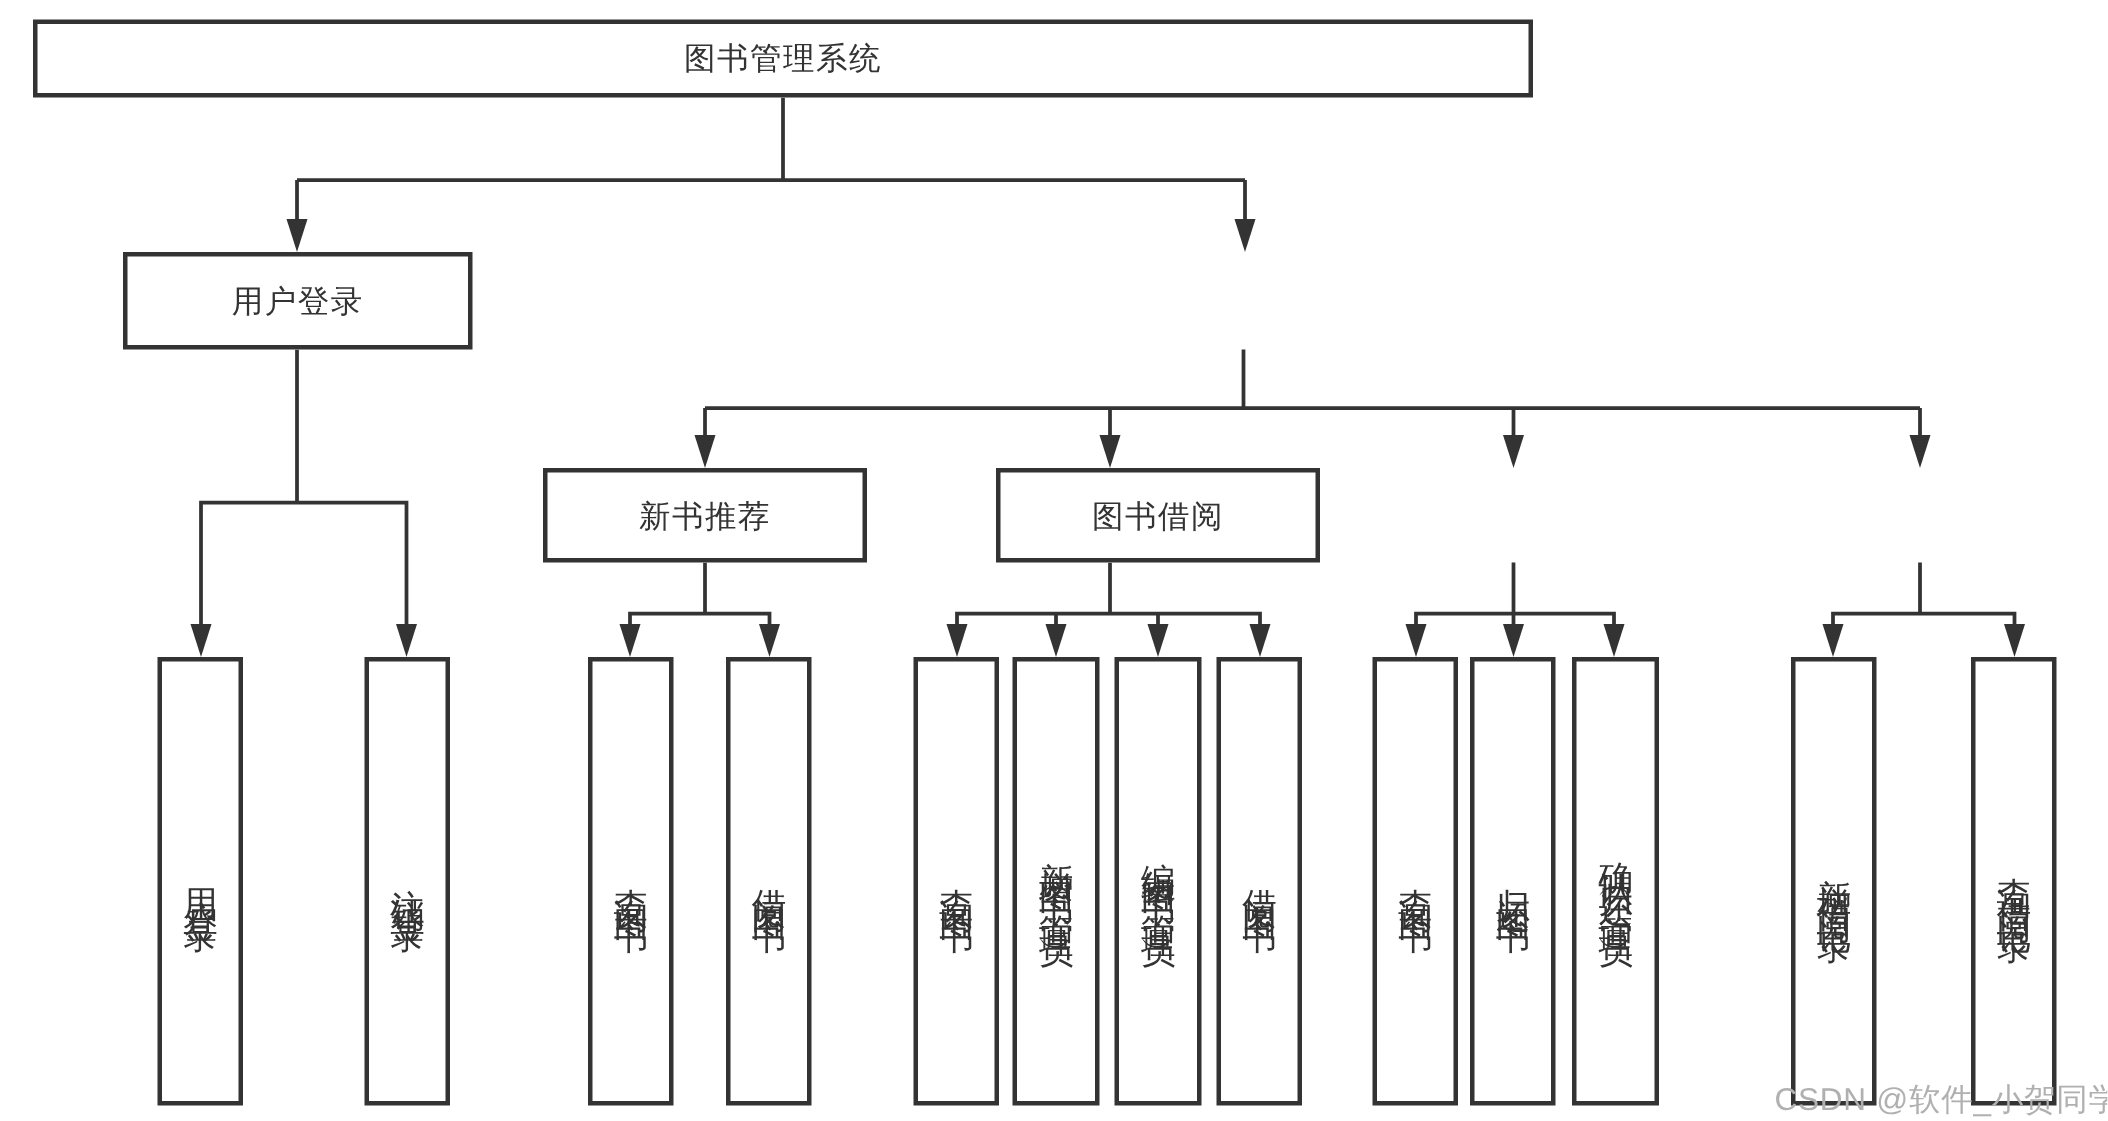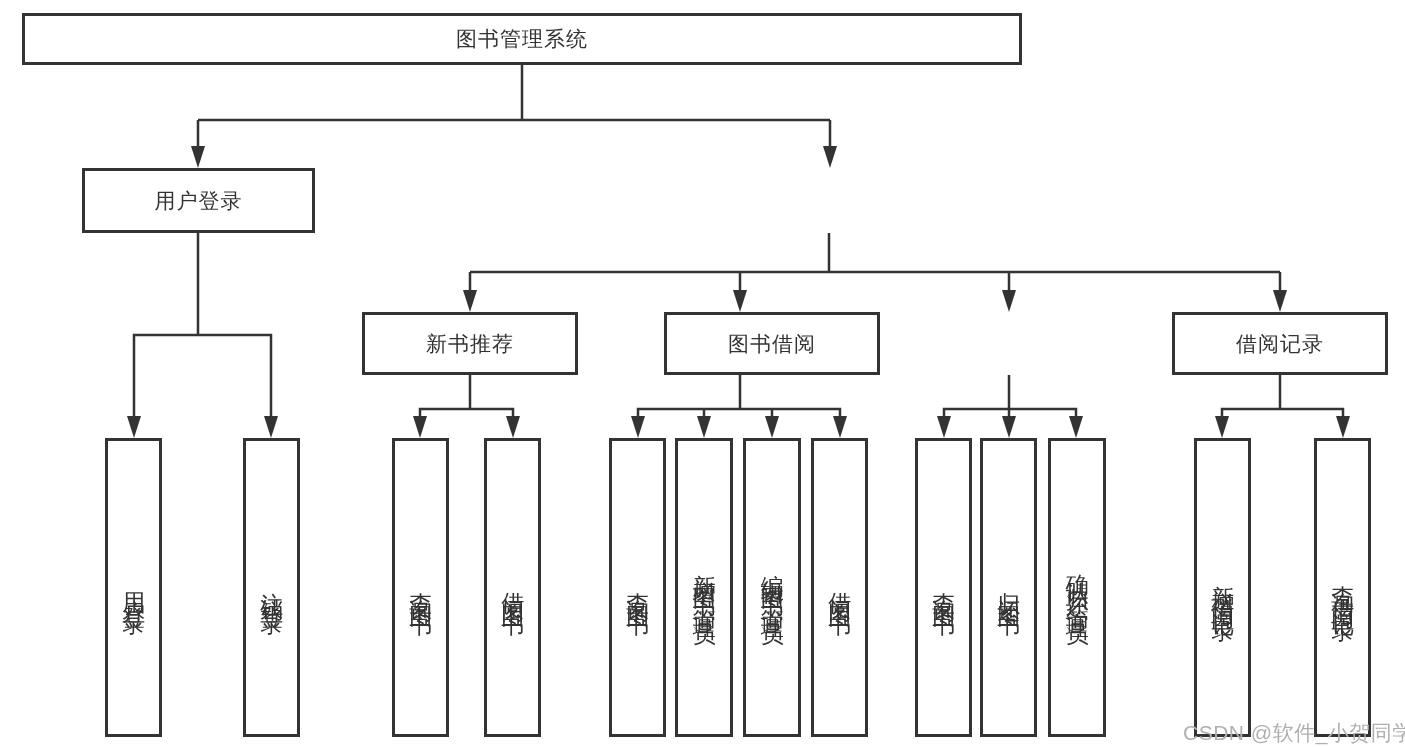--- a/index.html
+++ b/index.html
@@ -93,23 +93,20 @@
   <div class="node hbox" style="left:82px;top:168px;width:233px;height:65px;">
     <span>用户登录</span>
   </div>
 
   <div class="node hbox" style="left:362px;top:312px;width:216px;height:63px;">
     <span>新书推荐</span>
   </div>
   <div class="node hbox" style="left:664px;top:312px;width:216px;height:63px;">
     <span>图书借阅</span>
   </div>
-  <div class="node hbox" style="left:1172px;top:312px;width:216px;height:63px;">
-    <span>借阅记录</span>
-  </div>
 
   <div class="node vbox" style="left:105px;top:438px;width:57px;height:299px;">
     <span class="vtext">用户登录</span>
   </div>
   <div class="node vbox" style="left:243px;top:438px;width:57px;height:299px;">
     <span class="vtext">注销登录</span>
   </div>
 
   <div class="node vbox" style="left:392px;top:438px;width:57px;height:299px;">
     <span class="vtext">查询图书</span>

